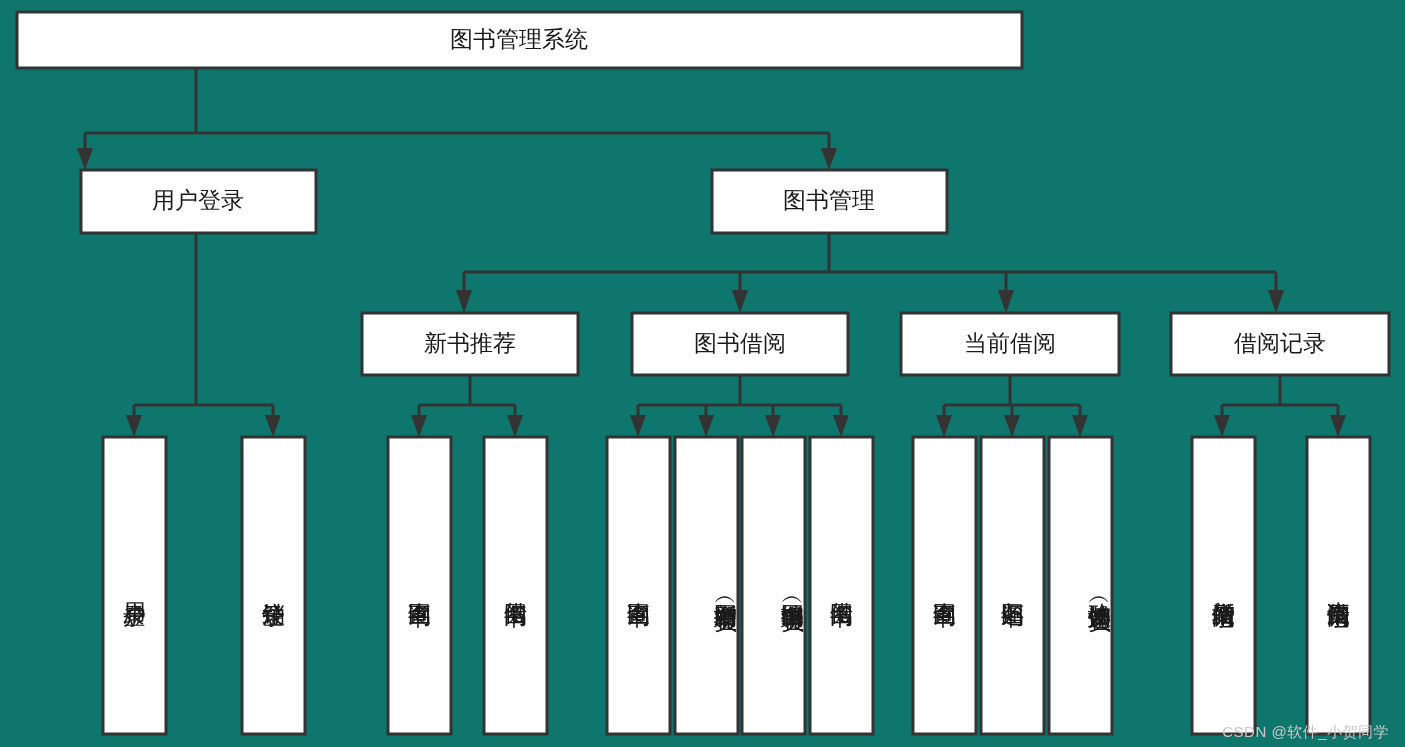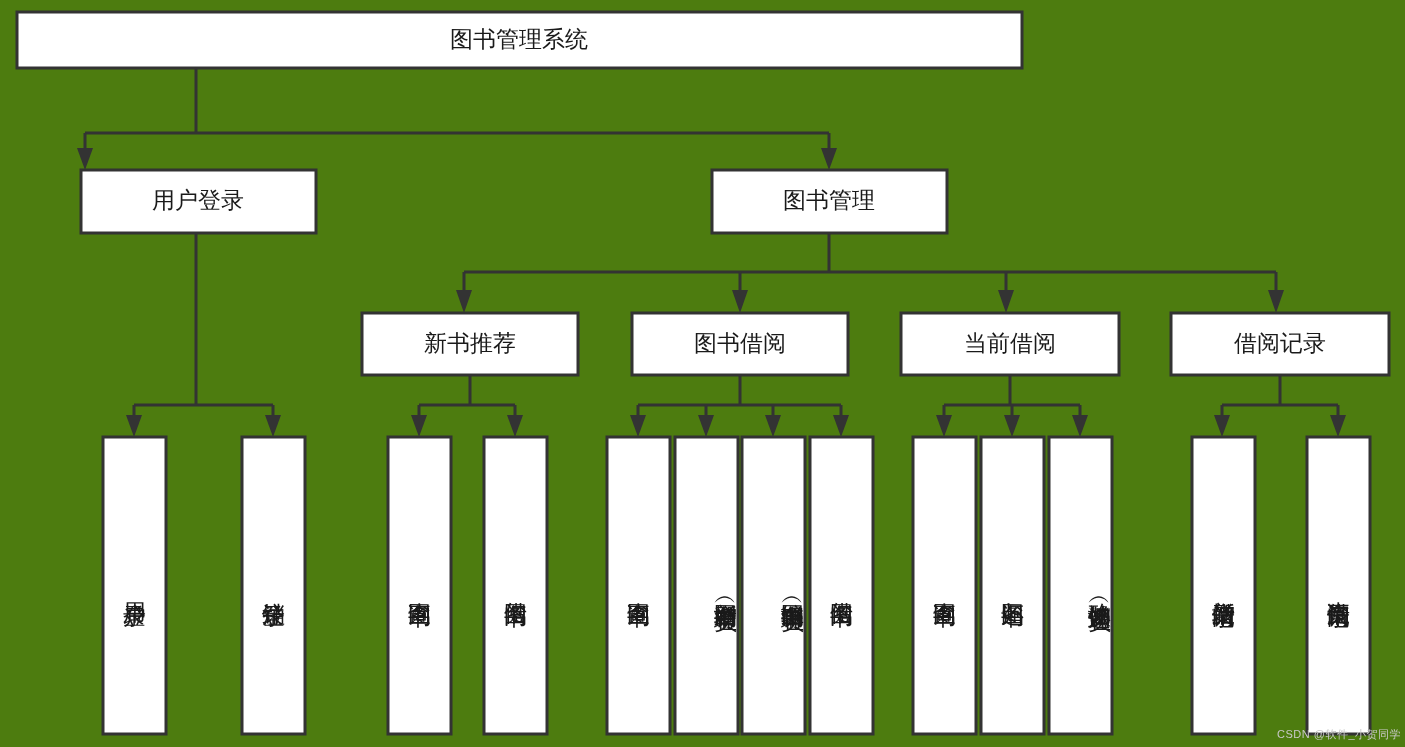--- a/index.html
+++ b/index.html
@@ -10,21 +10,21 @@
   body {
     width: 1405px;
     height: 747px;
     font-family: "Liberation Sans", "DejaVu Sans", sans-serif;
     overflow: hidden;
   }
   #diagram-root {
     position: relative;
     width: 1405px;
     height: 747px;
-    background: #4d7c0f;
+    background: #0f766e;
   }
   svg#diagram-svg {
     position: absolute;
     top: 0;
     left: 0;
     width: 1405px;
     height: 747px;
     display: block;
   }
   .node-rect {
@@ -44,24 +44,24 @@
   }
   .node-label-h {
     fill: #1a1a1a;
     font-family: "Liberation Sans", "DejaVu Sans", sans-serif;
     font-size: 23px;
     text-anchor: middle;
     dominant-baseline: middle;
   }
   .watermark-text {
     position: absolute;
-    right: 4px;
+    right: 16px;
     bottom: 5px;
     color: #c9c9c9;
-    font-size: 11px;
+    font-size: 15px;
     font-family: "Liberation Sans", "DejaVu Sans", sans-serif;
     white-space: nowrap;
     letter-spacing: 0.5px;
     pointer-events: none;
   }
   .vlabel {
     position: absolute;
     display: flex;
     align-items: center;
     justify-content: center;

